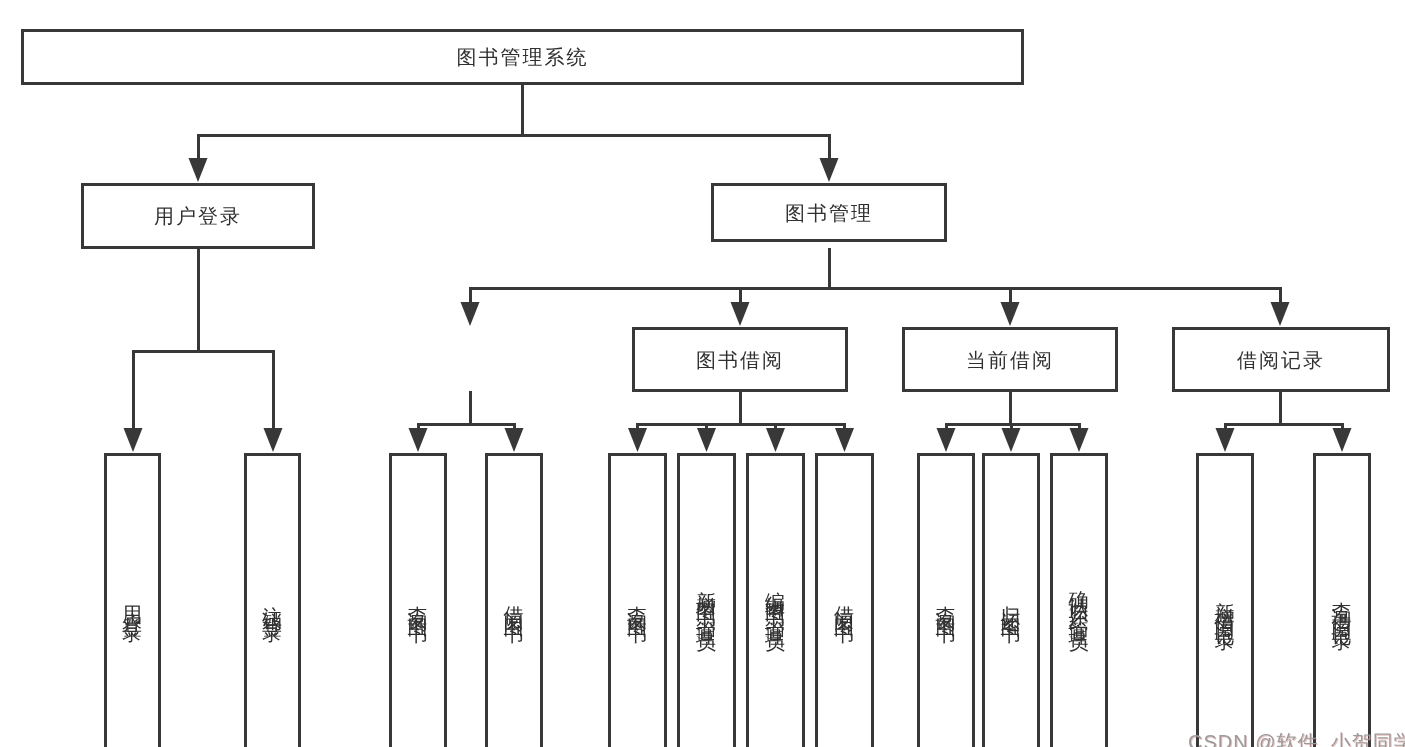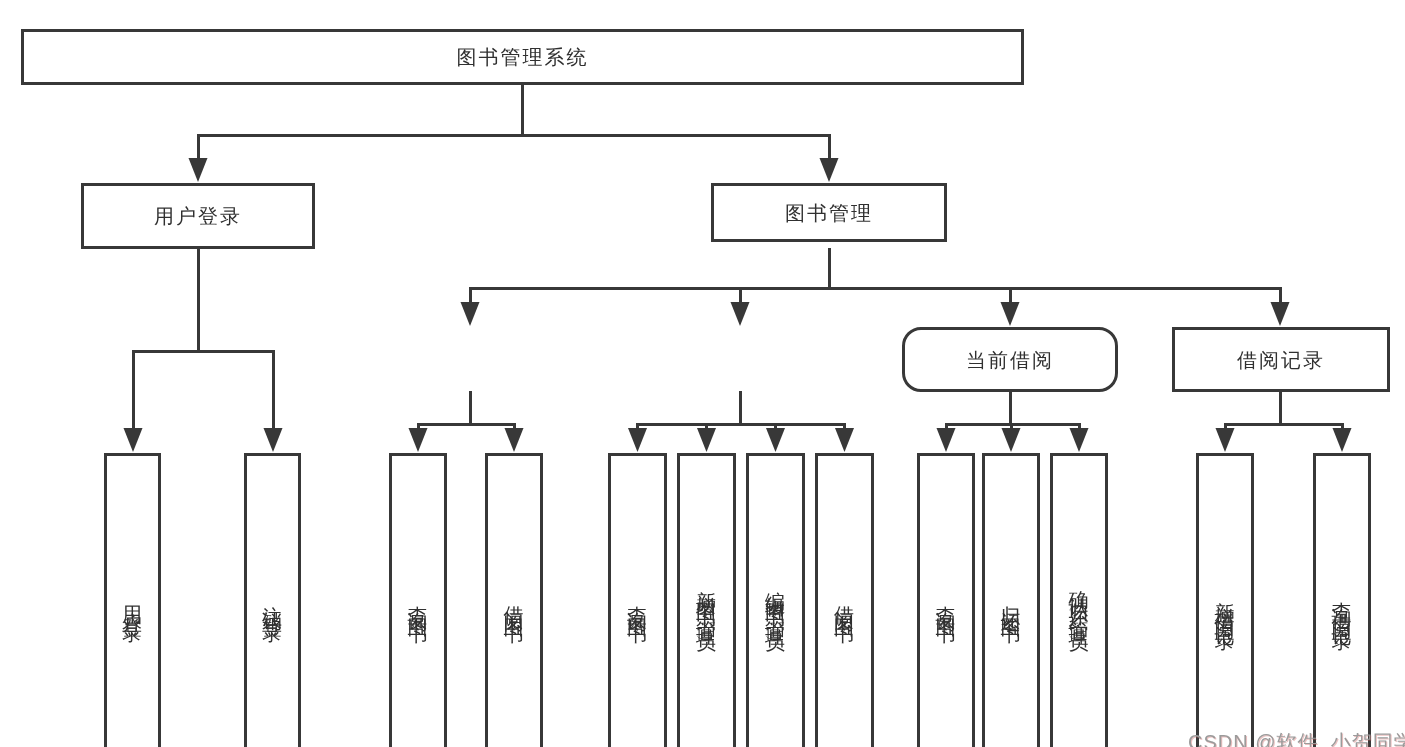--- a/index.html
+++ b/index.html
@@ -128,21 +128,24 @@
     <span class="hlabel">图书管理系统</span>
   </div>
 
   <div class="box" style="left:81px;top:167px;width:234px;height:66px;">
     <span class="hlabel">用户登录</span>
   </div>
   <div class="box" style="left:711px;top:167px;width:236px;height:59px;">
     <span class="hlabel">图书管理</span>
   </div>
 
-  <div class="box" style="left:902px;top:311px;width:216px;height:65px;border-radius:19px;">
+  <div class="box" style="left:632px;top:311px;width:216px;height:65px;">
+    <span class="hlabel">图书借阅</span>
+  </div>
+  <div class="box" style="left:902px;top:311px;width:216px;height:65px;">
     <span class="hlabel">当前借阅</span>
   </div>
   <div class="box" style="left:1172px;top:311px;width:218px;height:65px;text-align:right;">
     <span class="hlabel">借阅记录</span>
   </div>
 
   <div class="box" style="left:104px;top:437px;width:57px;height:298px;">
     <span class="vlabel">用户登录</span>
   </div>
   <div class="box" style="left:244px;top:437px;width:57px;height:298px;">

